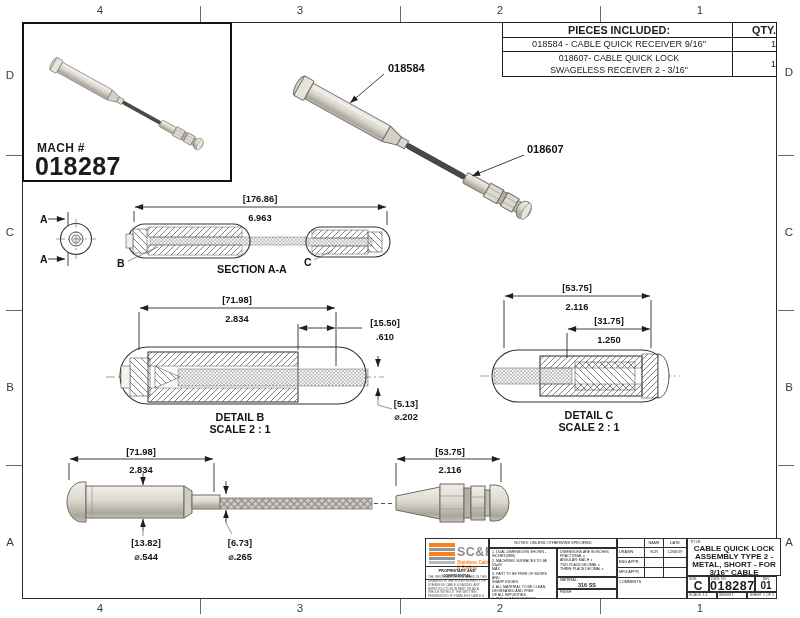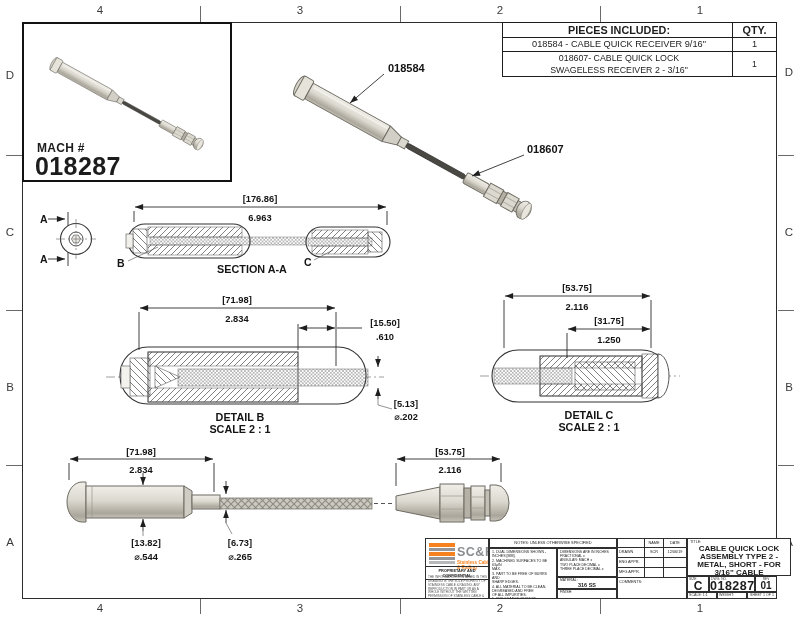--- a/index.html
+++ b/index.html
@@ -20,21 +20,21 @@
   .cl{stroke:#777;stroke-width:0.7;fill:none;stroke-dasharray:9 3 2 3;}
   
   .inset{position:absolute;left:22px;top:22px;width:210px;height:160px;border:2.6px solid #121212;background:#fff;box-sizing:border-box;}
   .partlbl{position:absolute;left:13px;top:117px;font-size:12px;font-weight:700;letter-spacing:.3px;}
   .partnum{position:absolute;left:11px;top:128px;font-size:25px;font-weight:800;letter-spacing:.4px;}
   
   .ptable{position:absolute;left:502px;top:22px;width:275px;border:1.4px solid #1d1d1d;background:#fff;box-sizing:border-box;}
   .prow{display:flex;border-top:1px solid #1d1d1d;}
   .prow:first-child{border-top:none;}
   .pdesc{width:230px;border-right:1px solid #1d1d1d;box-sizing:border-box;padding-left:3px;text-align:center;}
-  .pqty{flex:1;text-align:center;}
+  .pqty{flex:1;text-align:right;}
   .phead{font-weight:700;font-size:10.8px;line-height:14px;height:14px;text-align:center;}
   .pr1{font-size:9.2px;line-height:13px;height:13px;}
   .pr2{font-size:8.8px;height:24px;}
   .pr2 .pdesc span{display:block;line-height:10.5px;padding-top:1px;}
   .pr2 .pqty{line-height:24px;}
   
   .tblock{position:absolute;left:425px;top:538px;width:352px;height:61px;background:#fff;}
   .cell{position:absolute;border:0.9px solid #2e2e2e;box-sizing:border-box;overflow:hidden;background:#fff;}
   .tiny{font-size:4.2px;line-height:1.2;color:#222;}
   .brand{font-size:12.5px;font-weight:800;color:#8a8d8f;letter-spacing:.5px;}
@@ -402,21 +402,21 @@
           <div class="nc3"></div>
       </div>
       <div class="nrow nfont" style="height:9px">
         <div class="nc1">MFG APPR.</div>
         <div class="nc2"></div>
           <div class="nc3"></div>
       </div>
       <div class="nfont" style="padding-left:1px">COMMENTS:</div>
     </div>
 
-    <div class="cell" style="left:262px;top:0;width:104px;height:38px">
+    <div class="cell" style="left:262px;top:0;width:94px;height:38px">
       <div class="lblxs" style="position:absolute;left:2px;top:1px">TITLE:</div>
       <div class="titlelines">
         <div>CABLE QUICK LOCK</div>
         <div>ASSEMBLY TYPE 2 -</div>
         <div>METAL, SHORT - FOR</div>
         <div>3/16" CABLE</div>
       </div>
     </div>
 
     <div class="cell" style="left:262px;top:38px;width:22px;height:16px">

